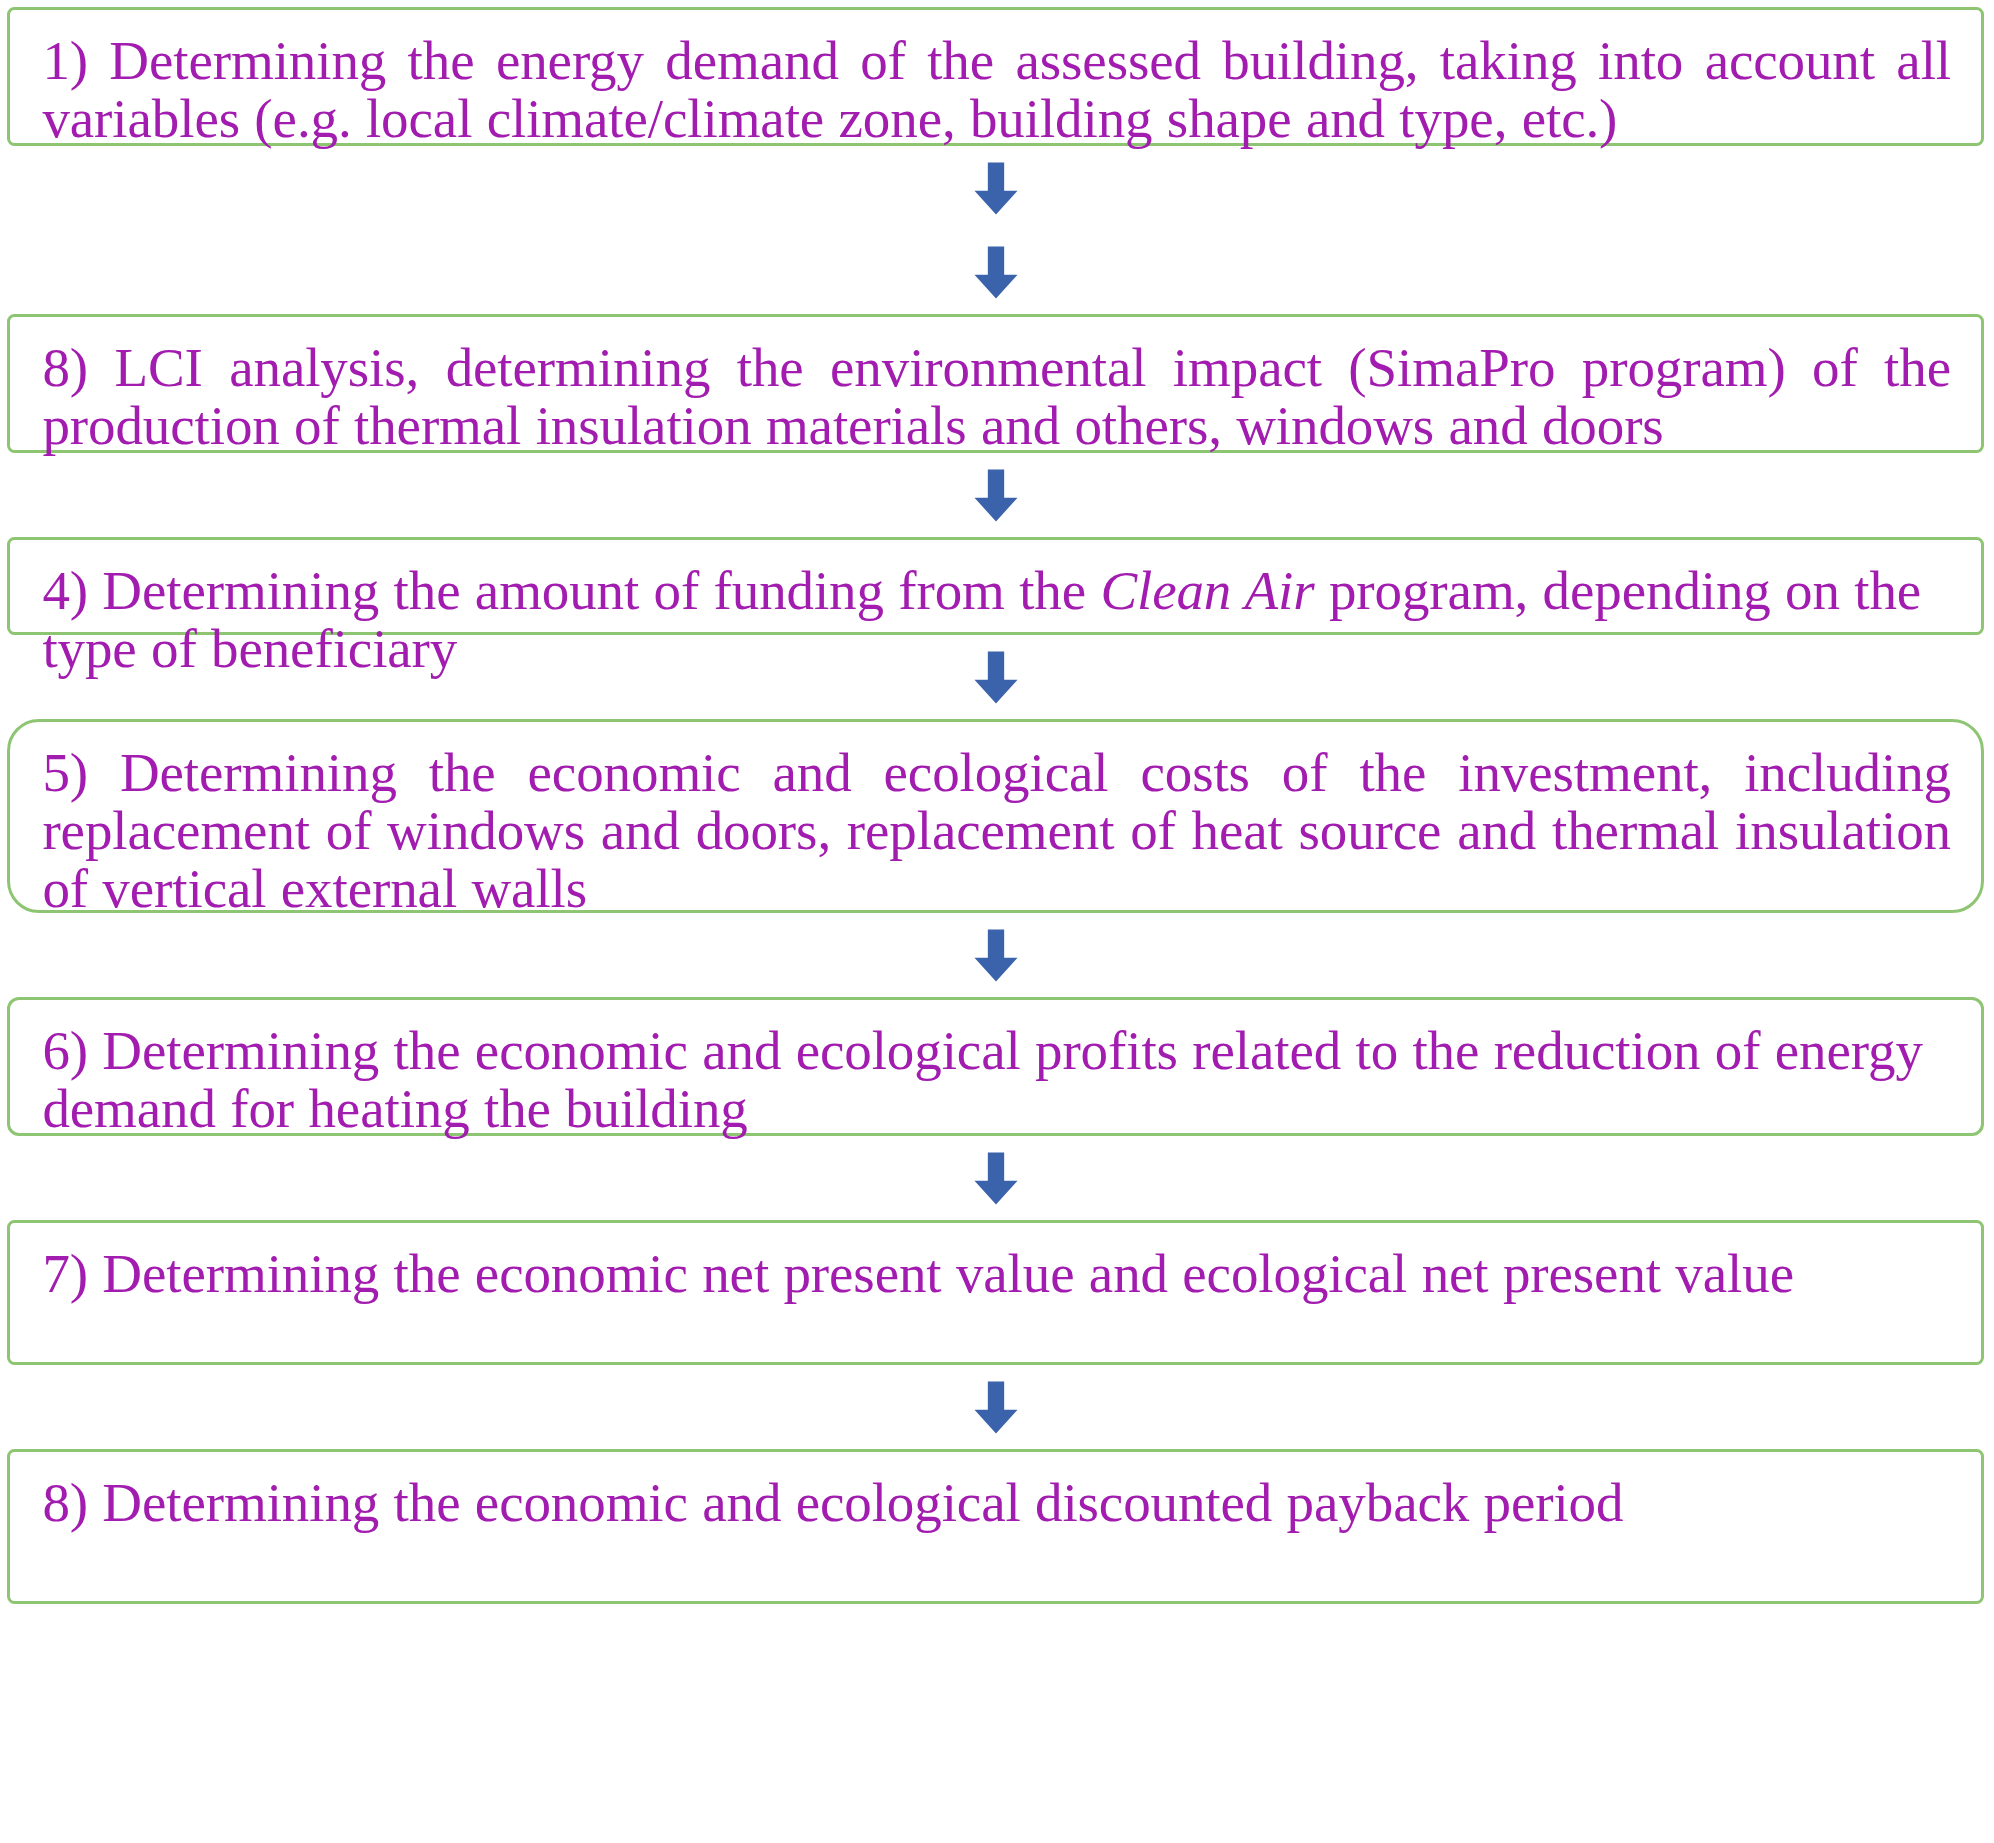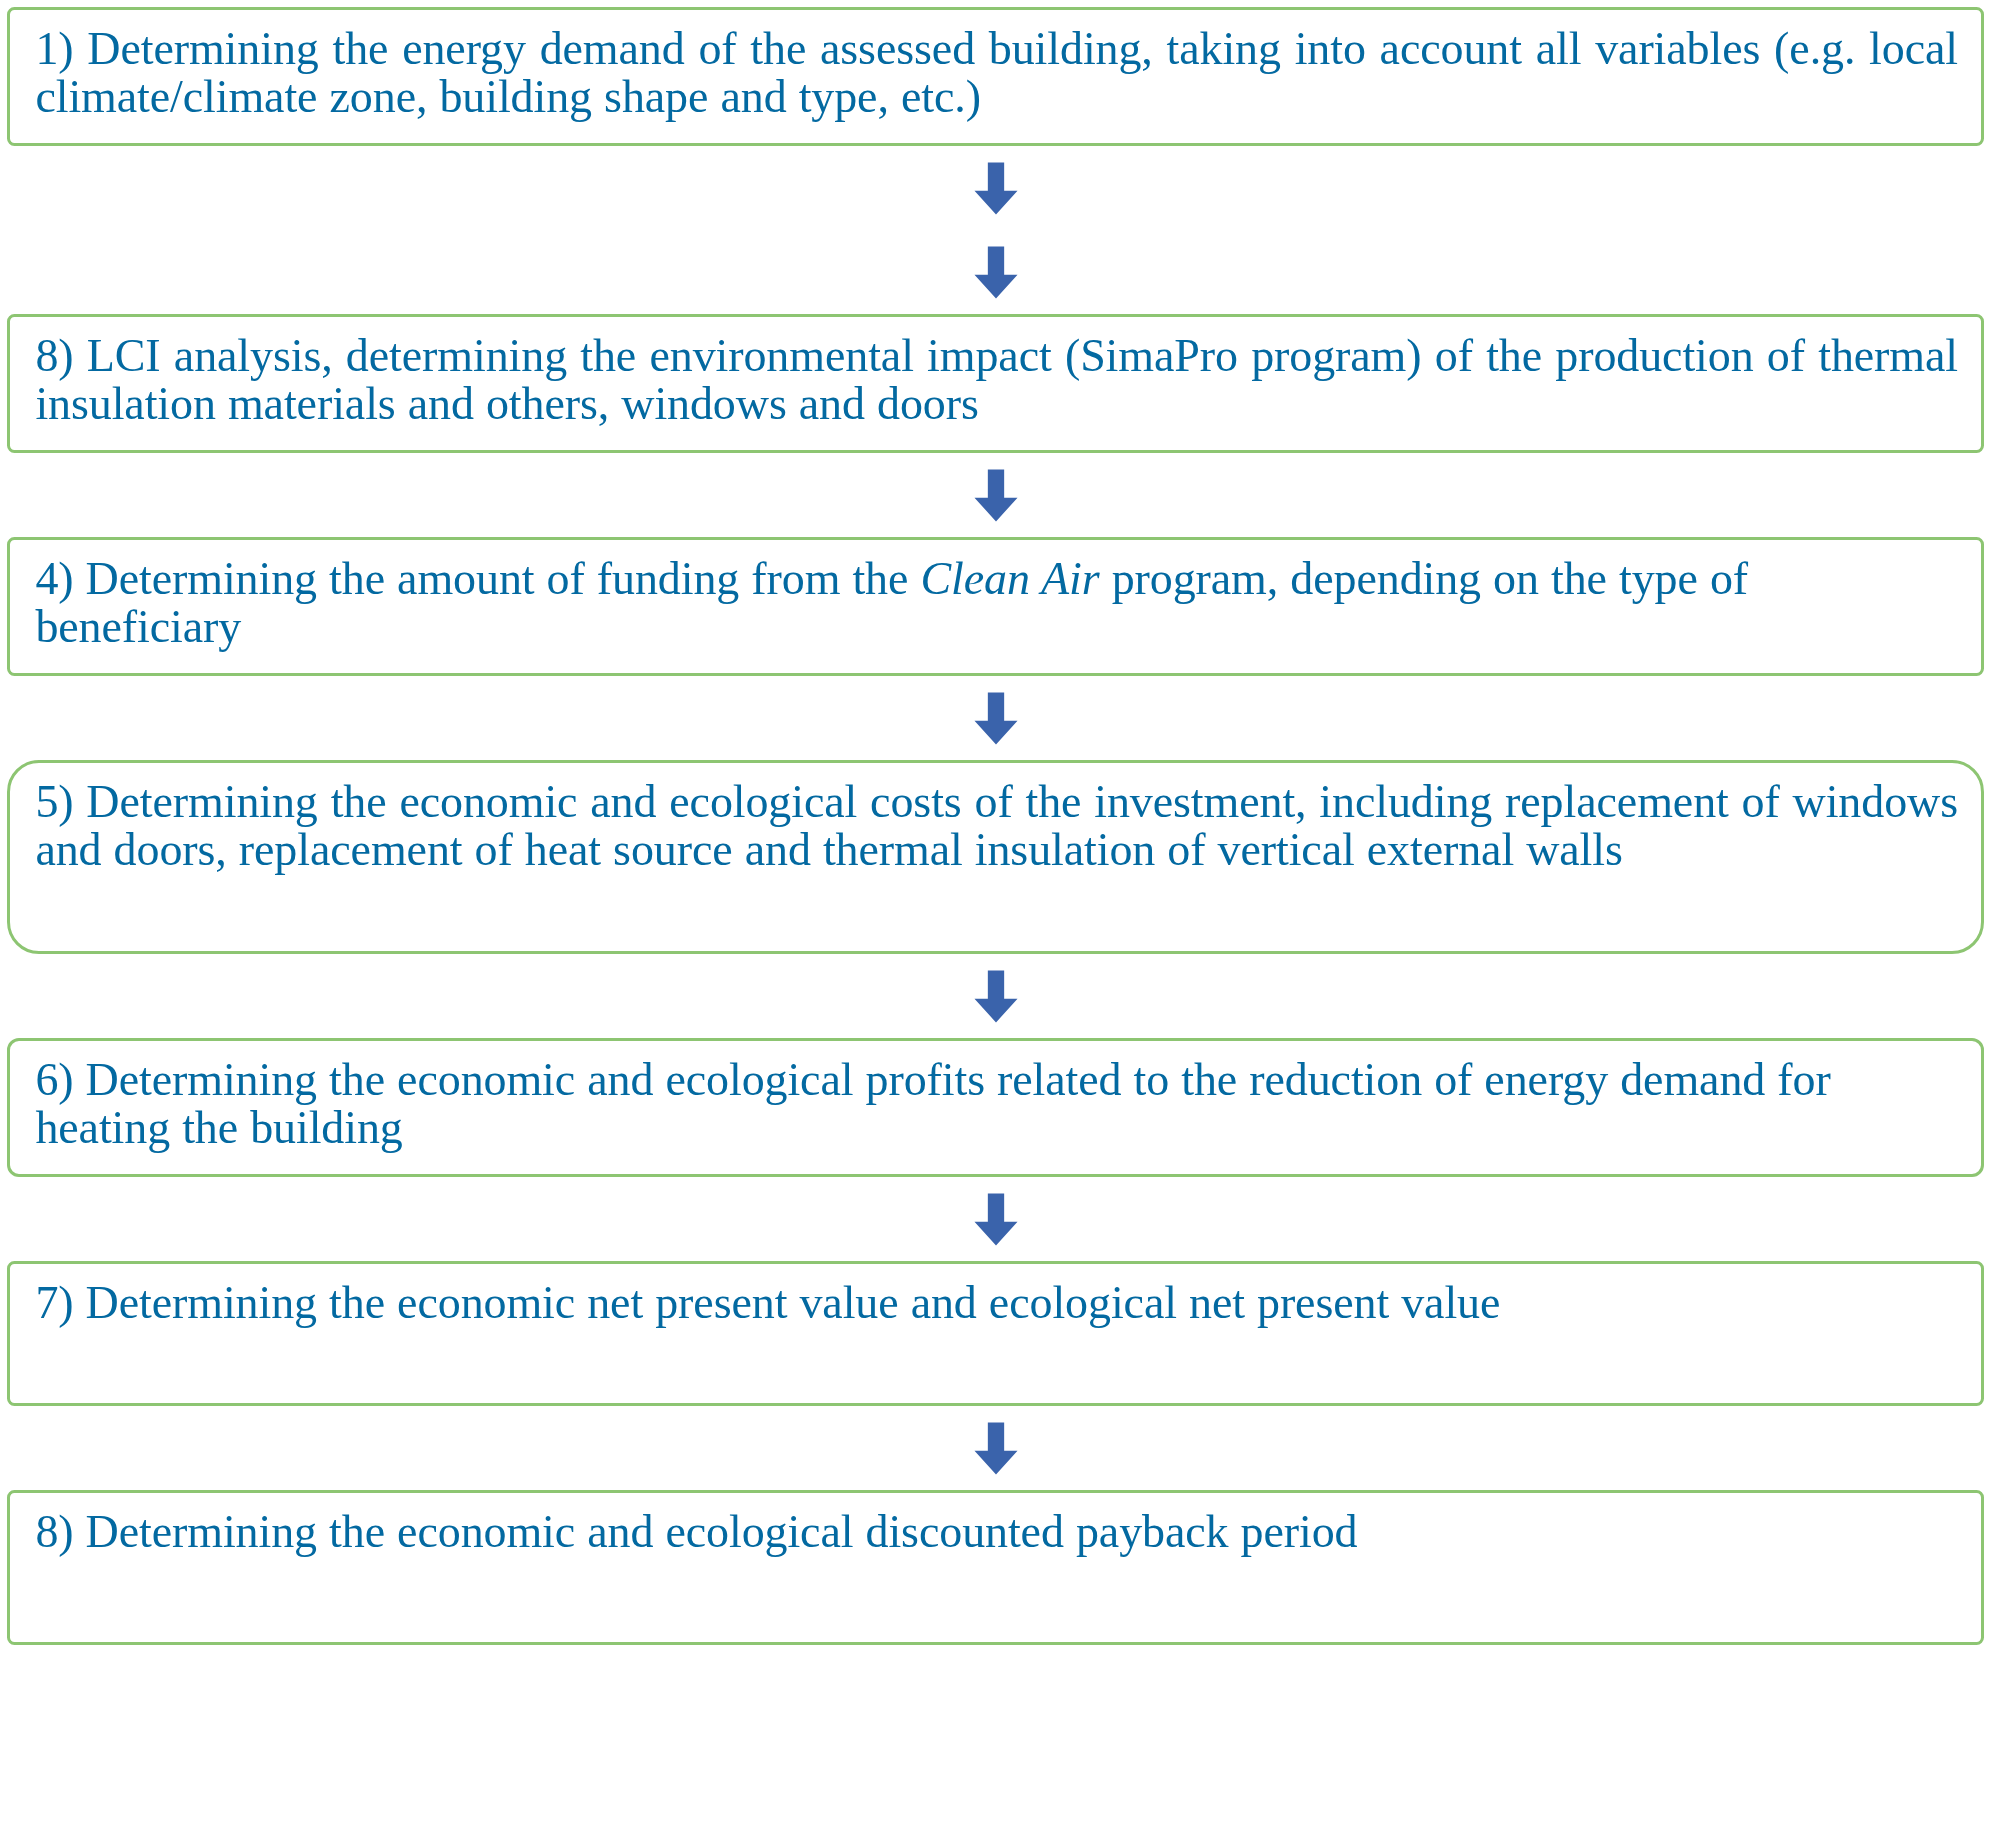--- a/index.html
+++ b/index.html
@@ -31,47 +31,47 @@
     border-radius: 7.4px;
     background: #ffffff;
     width: 100%;
     padding: 13.3px 22px 13.3px 24px;
     display: flex;
     flex-direction: column;
     justify-content: flex-start;
   }
 
   .step-text {
-    font-size: 46px;
+    font-size: 55px;
     line-height: 1.06;
-    color: #0369a1;
+    color: #a21caf;
     letter-spacing: -0.1px;
     word-spacing: 0.7px;
-    margin: 1px;
+    margin: 8px;
     hyphens: none;
   }
 
   .step-text.justify {
     text-align: justify;
     text-align-last: left;
   }
 
   .step-text.left {
     text-align: left;
   }
 
   .step-text em {
     font-style: italic;
   }
 
   
   .box-1 { height: 139px; }
   .box-2 { height: 139px; }
   .box-3 { height: 139px; }
-  .box-4 { height: 139px; font-family: Liberation Serif, serif; }
+  .box-4 { height: 98px; font-family: Liberation Serif, serif; }
   .box-5 { height: 194px; border-radius: 32px; }
   .box-6 { height: 139px; border-radius: 12px; }
   .box-7 { height: 145px; }
   .box-8 { height: 155px; }
 
   .connector {
     display: flex;
     align-items: center;
     justify-content: center;
     height: 84px;

